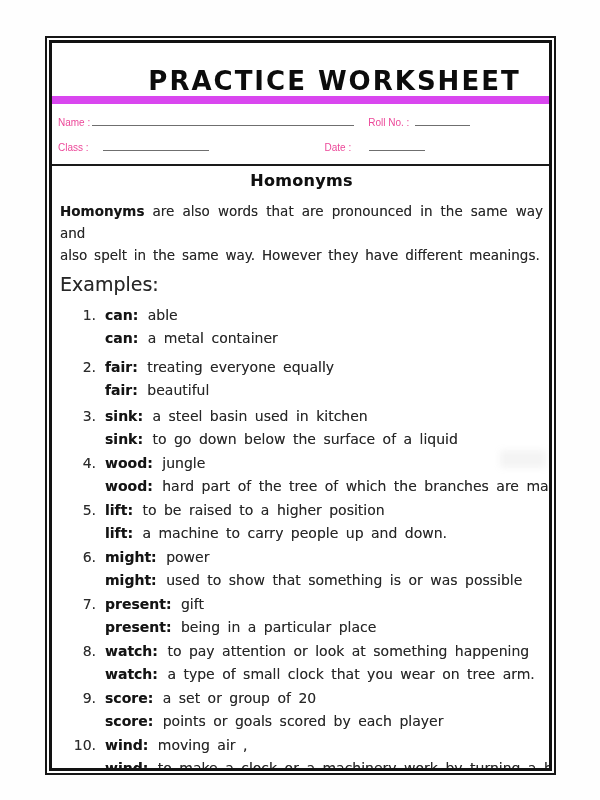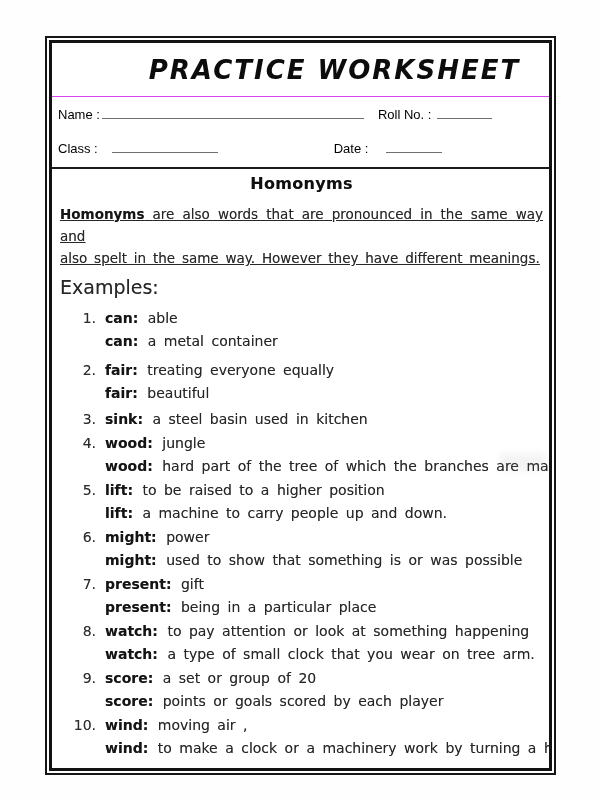--- a/index.html
+++ b/index.html
@@ -24,44 +24,44 @@
     width: 100%; height: 100%;
     box-sizing: border-box;
     border: 3px solid #121212;
     display: flex; flex-direction: column;
     overflow: hidden;
   }
 
   
   .title-section {
     height: 53px; flex: 0 0 auto;
-    border-bottom: 1px solid #d946ef;
-    display: flex; align-items: center; justify-content: center; font-style: italic;
+    border-bottom: 8px solid #d946ef;
+    display: flex; align-items: flex-end; justify-content: center;
   }
   .page-title {
     font-family: "DejaVu Sans", sans-serif;
     font-weight: 800;
     font-size: 26px;
     letter-spacing: 2px;
     color: #0c0c0c;
     margin-left: 68px;
     white-space: nowrap;
   }
 
   
   .fields-section {
     flex: 0 0 auto;
     border-bottom: 2px solid #1a1a1a;
     padding: 10px 6px 11px 6px;
     font-family: "Liberation Sans", sans-serif;
-    font-size: 13px;
-    color: #000000;
+    font-size: 10px;
+    color: #ec4899;
   }
   .field-row { display: flex; align-items: baseline; white-space: nowrap; }
-  .field-row + .field-row { margin-top: 19px; gap: 12px; }
+  .field-row + .field-row { margin-top: 11px; gap: 12px; }
   .flabel { flex: 0 0 auto; }
   .blank {
     display: inline-block;
     height: 11px;
     border-bottom: 1.4px solid #6f6f6f;
     flex: 0 0 auto;
     margin-left: 2px;
   }
   .name-blank  { width: 262px; }
   .roll-label  { margin-left: 14px; }
@@ -85,21 +85,20 @@
     font-size: 16px;
     letter-spacing: 0.3px;
     color: #101010;
     margin-top: 2px;
   }
   .intro {
     margin: 10px 2px 0 2px;
     font-size: 13.5px;
     line-height: 22px;
     word-spacing: 2.5px;
-    text-decoration: underline;
   }
   .intro .l1 { display: block; text-align: justify; text-align-last: justify; }
   .intro .l2 { display: block; }
   .intro b { color: #161616; }
   .examples-label {
     margin: 7px 2px 0 2px;
     font-size: 19px;
   }
 
   .homonym-list { margin-top: 9px; }
@@ -179,20 +178,23 @@
     </div>
     <div class="line">
       <span class="num"></span><span class="word">fair:</span> <span class="def">beautiful</span>
     </div>
   </div>
 
   <div class="item">
     <div class="line">
       <span class="num">3.</span><span class="word">sink:</span> <span class="def">a steel basin used in kitchen</span>
     </div>
+    <div class="line">
+      <span class="num"></span><span class="word">sink:</span> <span class="def">to go down below the surface of a liquid</span>
+    </div>
   </div>
 
   <div class="item">
     <div class="line">
       <span class="num">4.</span><span class="word">wood:</span> <span class="def">jungle</span>
     </div>
     <div class="line">
       <span class="num"></span><span class="word">wood:</span> <span class="def">hard part of the tree of which the branches are made of</span>
     </div>
   </div>

